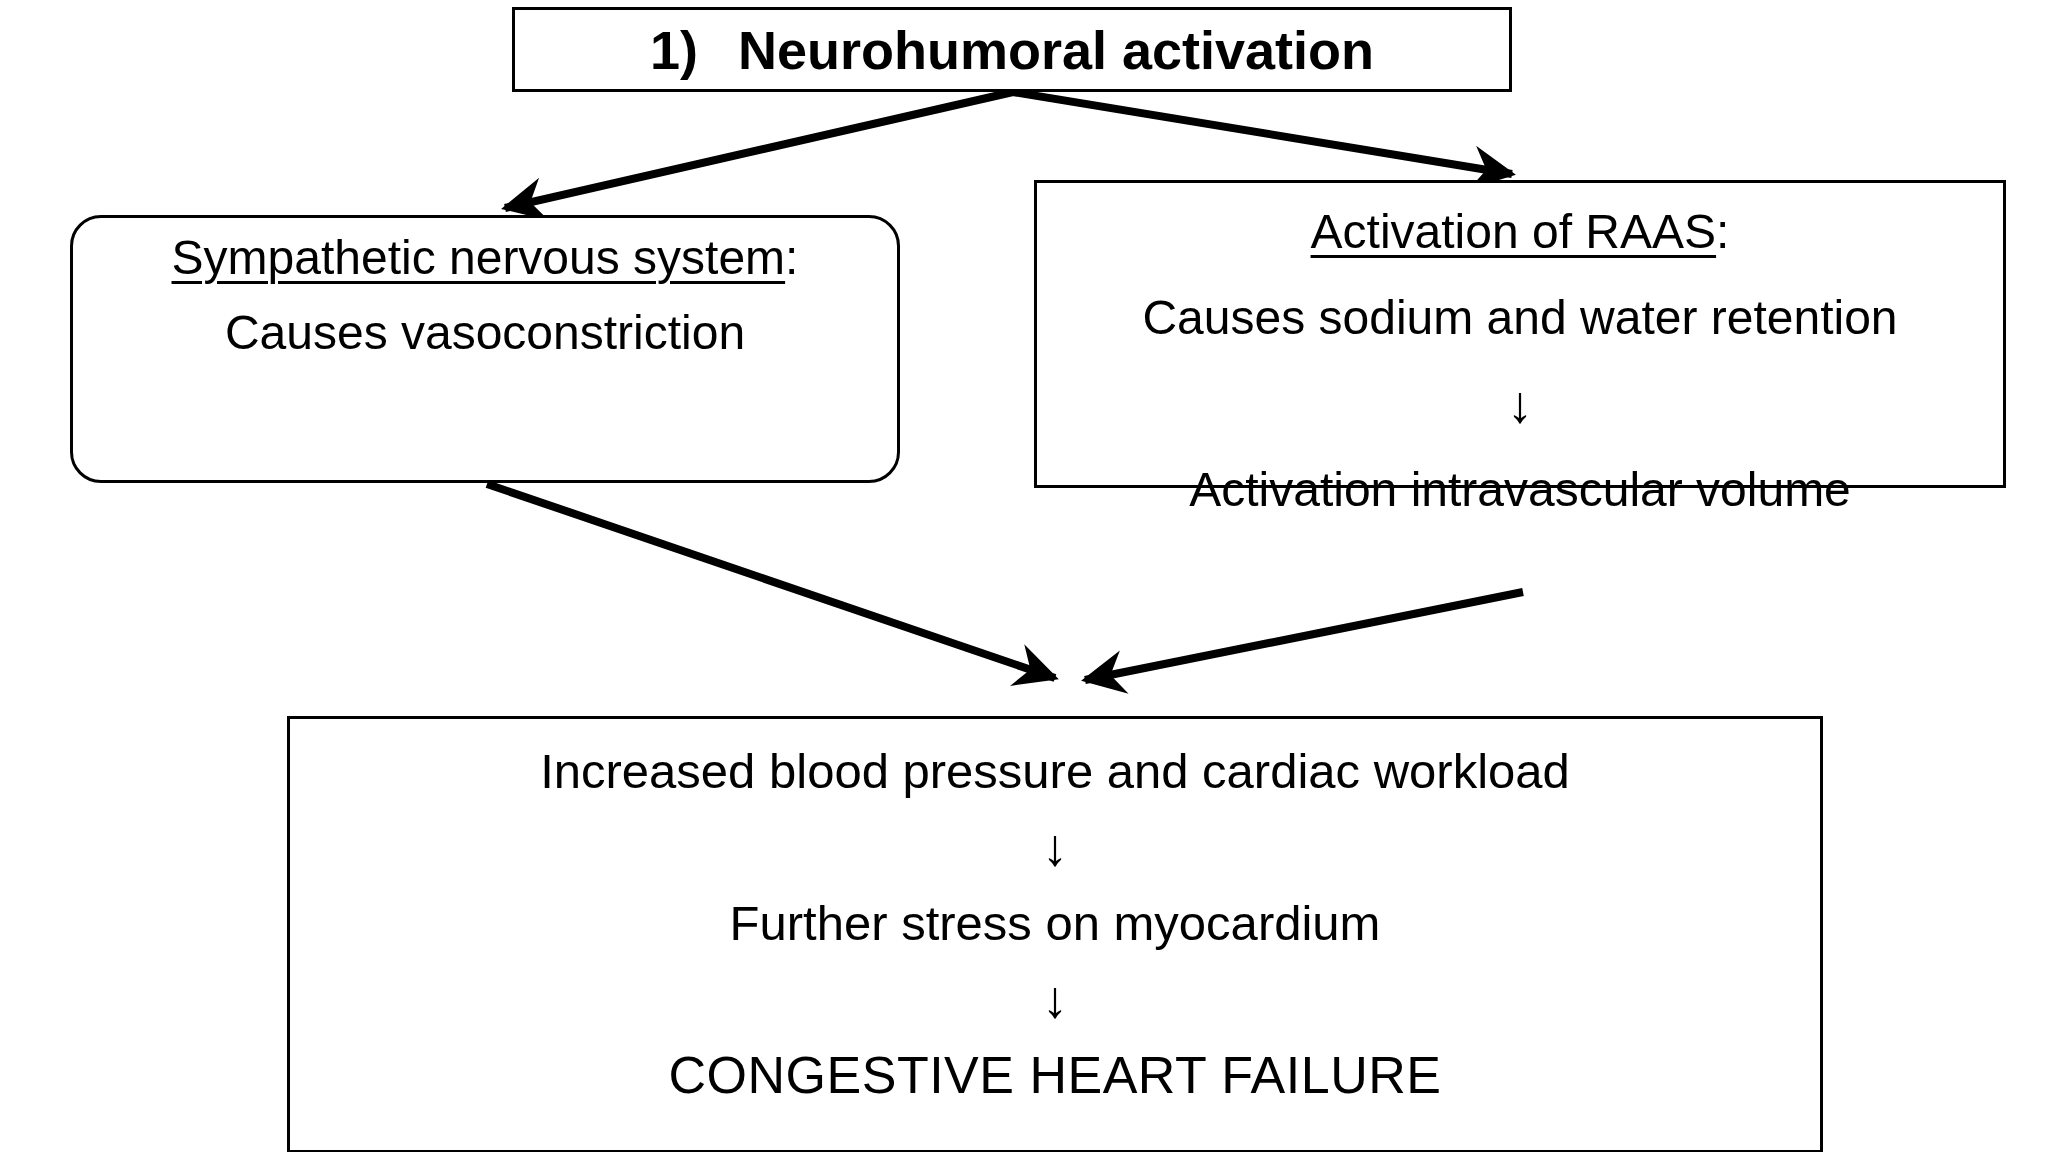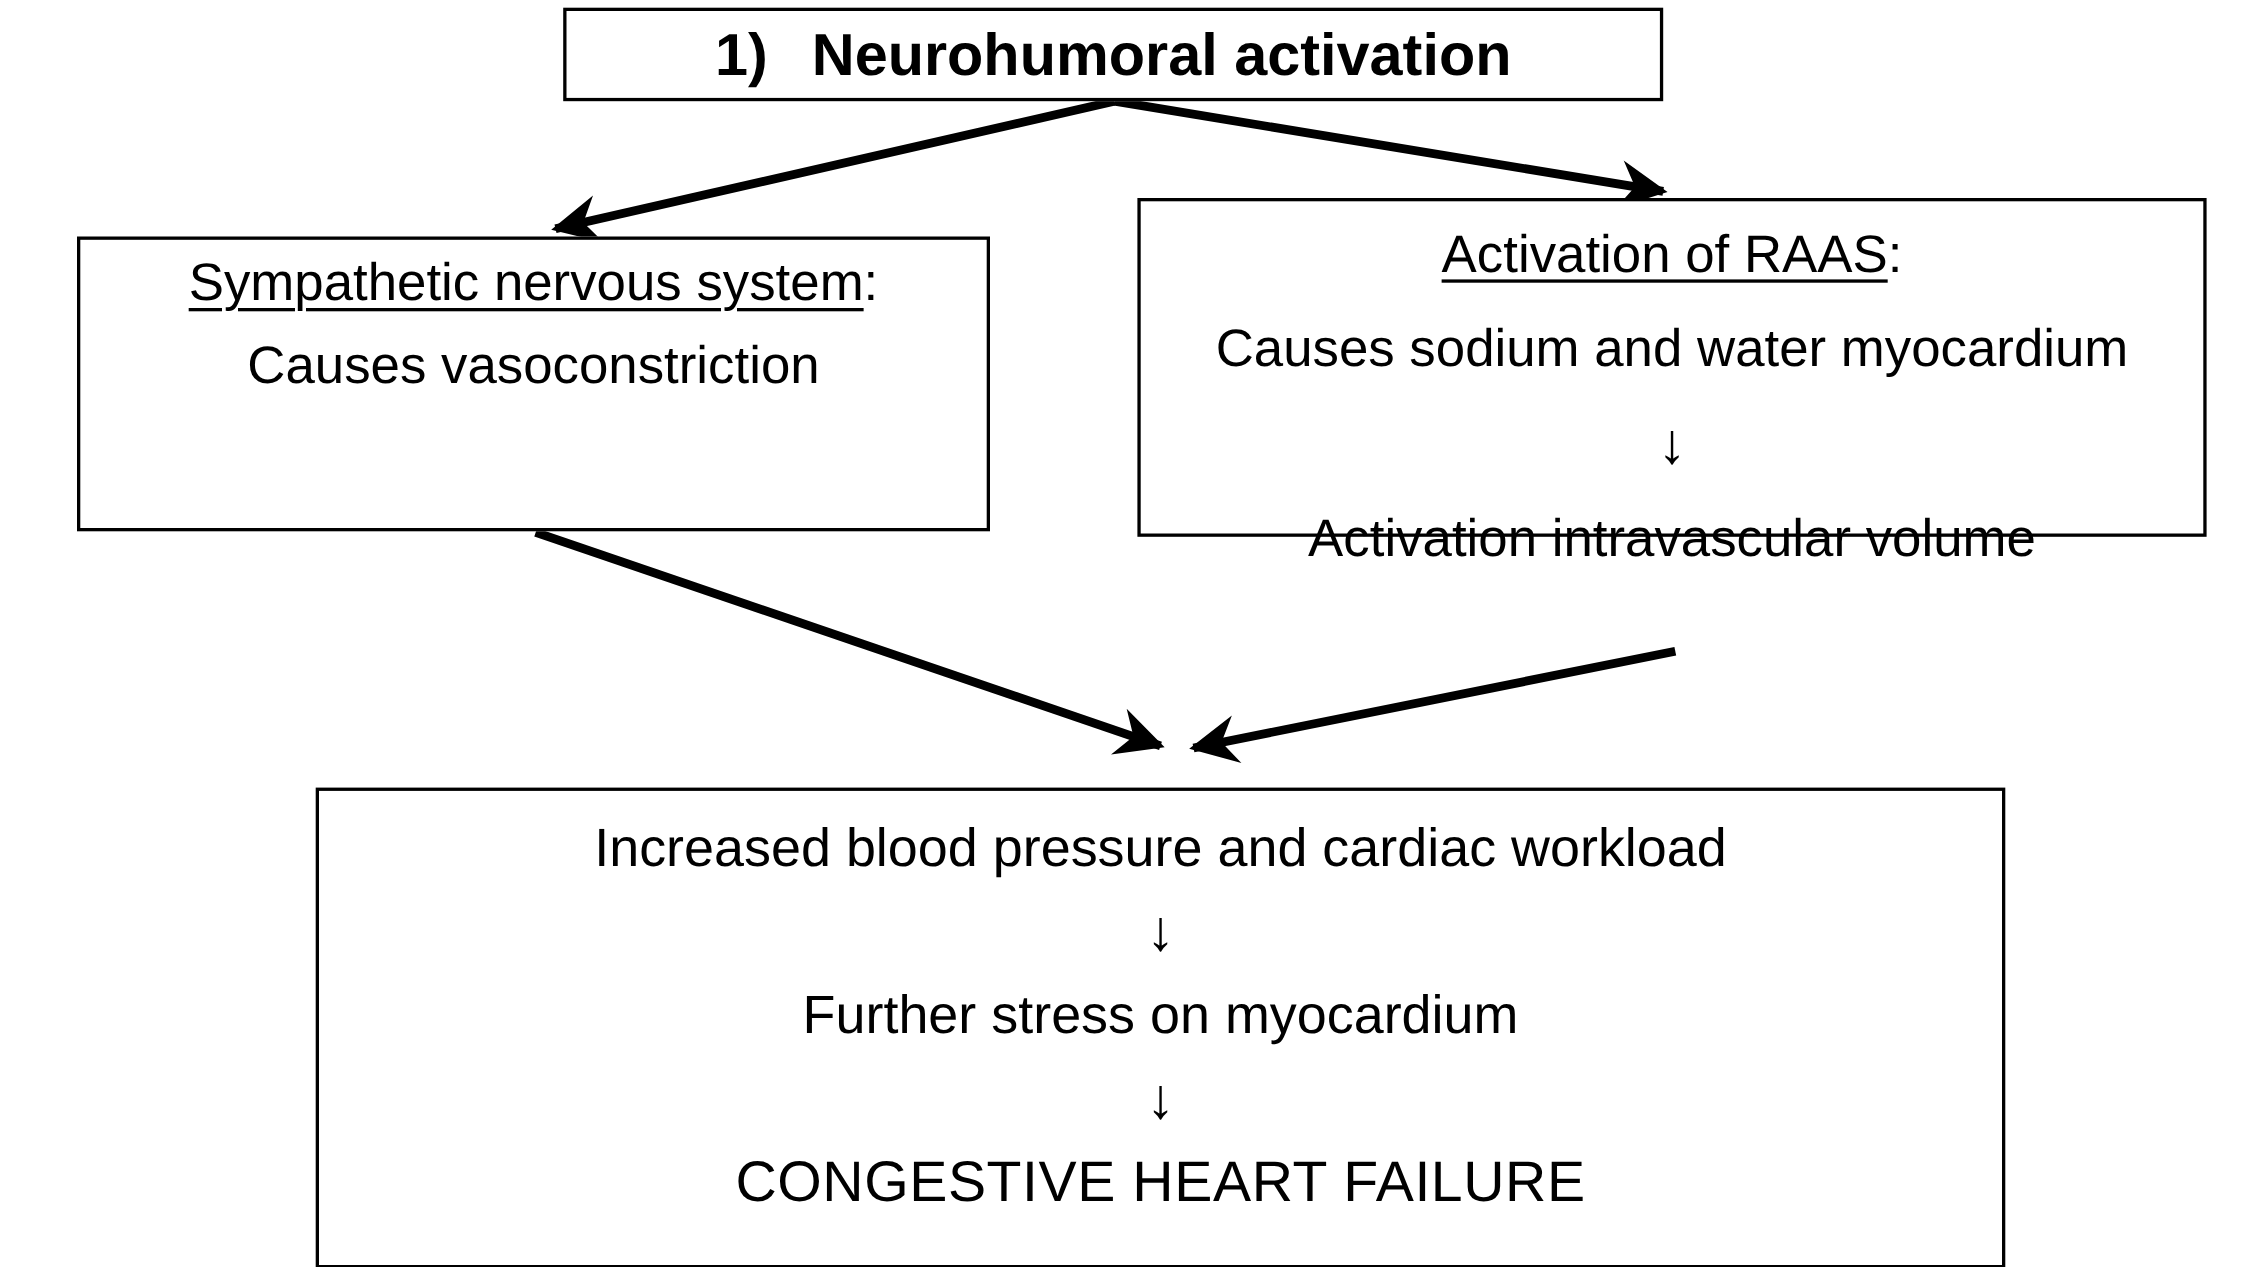--- a/index.html
+++ b/index.html
@@ -39,20 +39,21 @@
   }
   .node-top .num {
     margin-right: 40px;
   }
   .node-left {
     left: 70px; top: 215px;
     width: 830px; height: 268px;
     font-size: 48px;
     line-height: 75px;
     padding-top: 2px;
+    border-radius: 31px;
   }
   .node-right {
     left: 1034px; top: 180px;
     width: 972px; height: 308px;
     font-size: 48px;
     line-height: 86px;
     padding-top: 6px;
   }
   .node-bottom {
     left: 287px; top: 716px;
@@ -107,21 +108,21 @@
     <div>
       <span class="u">Sympathetic nervous system</span><span>:</span>
     </div>
     <div>Causes vasoconstriction</div>
   </div>
 
   <div class="node node-right">
     <div>
       <span class="u">Activation of RAAS</span><span>:</span>
     </div>
-    <div>Causes sodium and water myocardium</div>
+    <div>Causes sodium and water retention</div>
     <div class="down-glyph">↓</div>
     <div>Activation intravascular volume</div>
   </div>
 
   <div class="node node-bottom">
     <div>Increased blood pressure and cardiac workload</div>
     <div class="down-glyph">↓</div>
     <div>Further stress on myocardium</div>
     <div class="down-glyph">↓</div>
     <div class="conclusion">CONGESTIVE HEART FAILURE</div>

